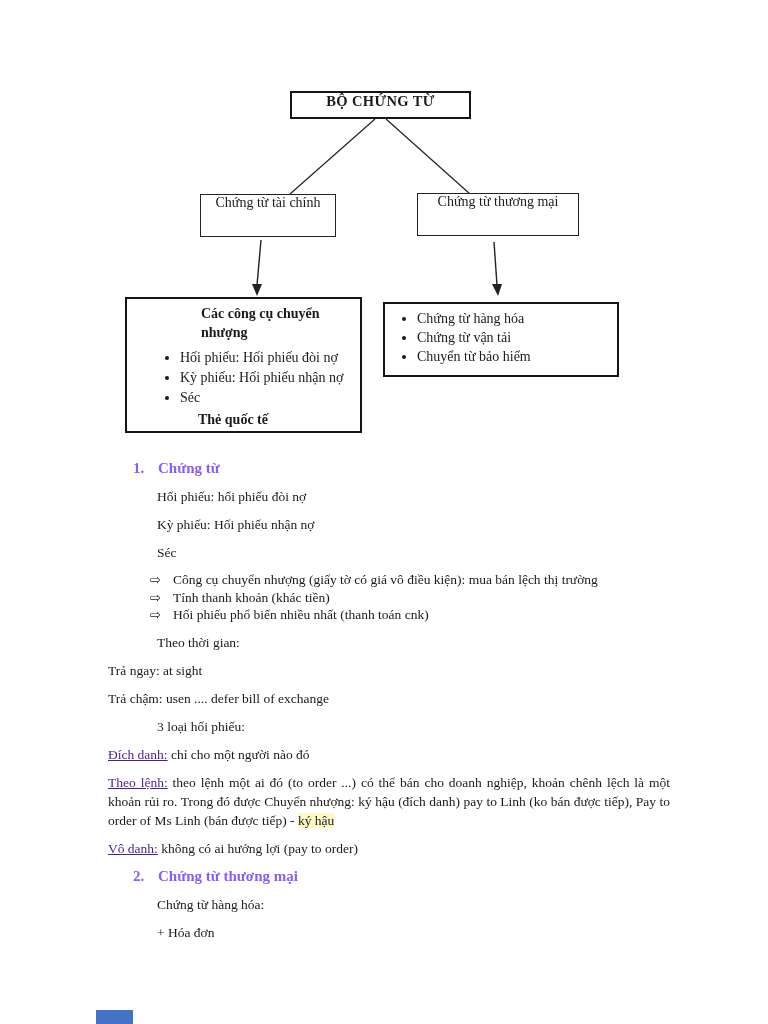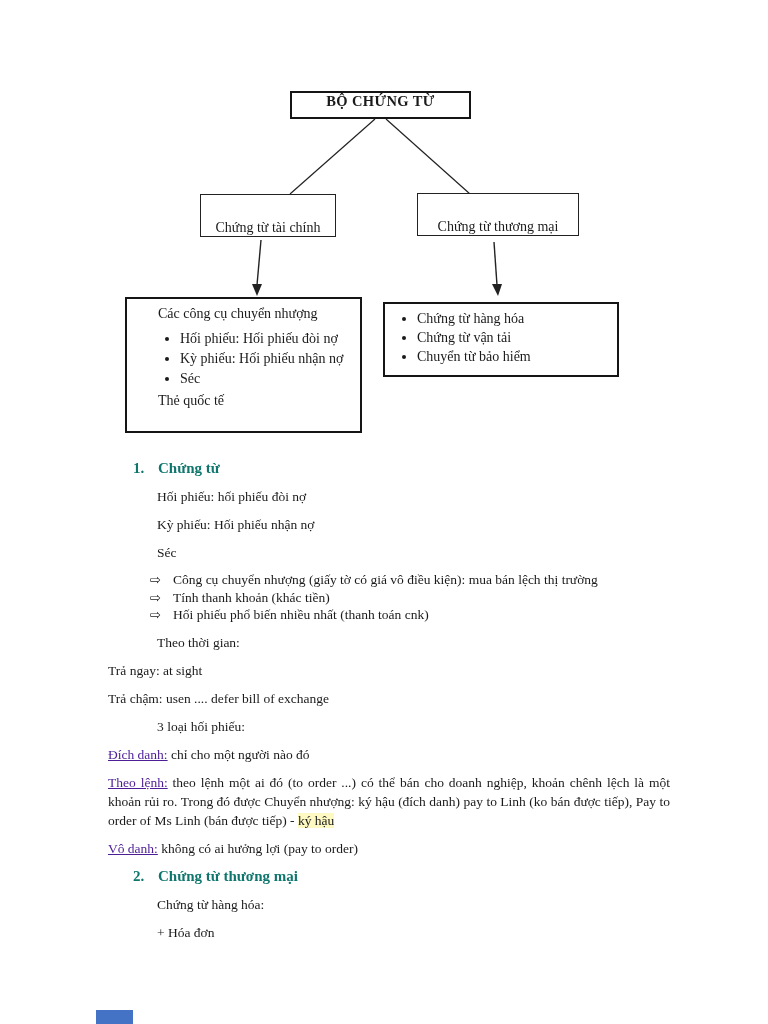--- a/index.html
+++ b/index.html
@@ -8,49 +8,49 @@
     font-family:"Liberation Serif","DejaVu Serif",serif;color:#1a1a1a;
   }
   
   .dbox{position:absolute;background:#fff;box-sizing:border-box;}
   .root-box{
     left:290px;top:91px;width:181px;height:28px;border:2px solid #151515;
     display:flex;justify-content:center;
     font-weight:bold;font-size:14.5px;letter-spacing:.4px;
   }
   .branch-box{
-    border:1px solid #222;display:flex;align-items:flex-end;justify-content:center;
+    border:1px solid #222;display:flex;align-items:flex-start;justify-content:center;
     font-size:14px;
   }
   .branch-left{left:200px;top:194px;width:136px;height:43px;}
   .branch-right{left:417px;top:193px;width:162px;height:43px;}
   .connector-svg{position:absolute;left:0;top:0;width:768px;height:1024px;pointer-events:none;}
   .transfer-box{
     left:125px;top:297px;width:237px;height:136px;border:2px solid #151515;
     padding:5px 10px 0 31px;font-size:14px;line-height:19px;
   }
-  .transfer-box .box-title{font-weight:normal;}
+  .transfer-box .box-title{font-weight:bold;margin-left:43px;}
   .transfer-box ul{margin:6px 0 0 0;padding-left:22px;}
   .transfer-box li{line-height:19px;}
   .transfer-box li + li{margin-top:1px;}
   .transfer-box li.justify{text-align:justify;padding-right:2px;}
-  .transfer-box .box-footer{font-weight:normal;margin-top:3px;}
+  .transfer-box .box-footer{font-weight:bold;margin-top:3px;margin-left:40px;}
   .commercial-box{
     left:383px;top:302px;width:236px;height:75px;border:2px solid #151515;
     font-size:14px;
   }
   .commercial-box ul{margin:5px 0 0 0;padding-left:32px;}
   .commercial-box li{line-height:19px;}
   
   .content{position:absolute;left:108px;top:459px;width:562px;font-size:13.5px;line-height:19px;}
   .content p{margin:0 0 9px 0;}
   .content .indent{margin-left:49px;}
   .content h3{
     margin:0 0 9px 25px;font-size:15px;line-height:19px;font-weight:bold;
-    color:#0f766e;
+    color:#8b5cf6;
   }
   .content h3 .num{display:inline-block;width:25px;}
   .arrow-list{margin:0 0 9px 42px;padding:0;list-style:none;}
   .arrow-list li{display:flex;line-height:17.5px;}
   .arrow-list .arrow-glyph{
     width:23px;flex:0 0 23px;font-family:"DejaVu Sans",sans-serif;font-size:13px;
   }
   .lead{color:#4c1d95;text-decoration:underline;}
   .hl{background:#fef9c3;}
   .justified{text-align:justify;}

